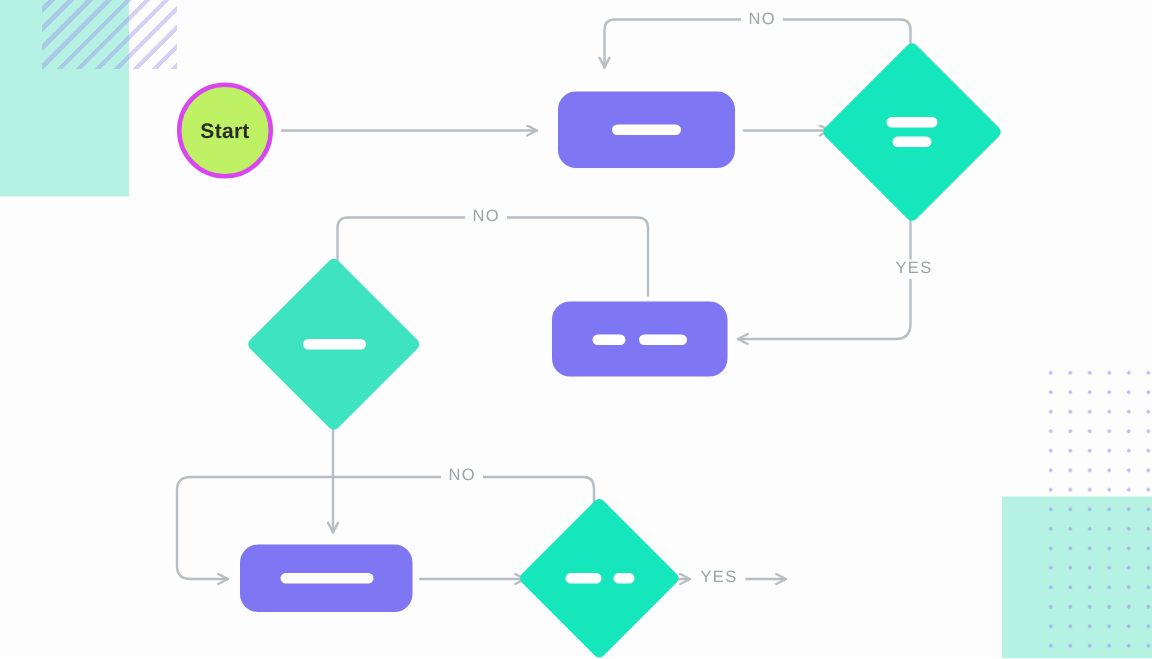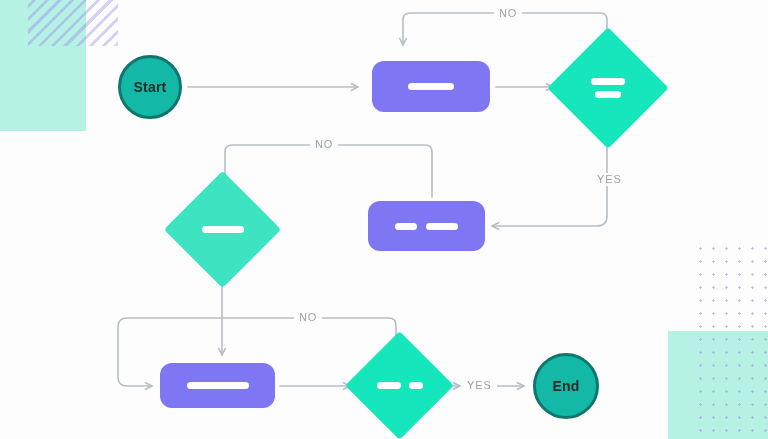--- a/index.html
+++ b/index.html
@@ -58,22 +58,22 @@
     width: 768px; height: 439px;
   }
 
   
   .node {
     position: absolute;
     box-sizing: border-box;
   }
   .terminator {
     border-radius: 50%;
-    border: 3px solid #0f766e;
-    background: #14b8a6;
+    border: 3px solid #d946ef;
+    background: #bef264;
     display: flex;
     align-items: center;
     justify-content: center;
     color: #2b2b2b;
     font-size: 14px;
     font-weight: bold;
     letter-spacing: 0.2px;
     text-align: center;
   }
   .process {
@@ -209,23 +209,20 @@
   <div class="decision-wrap" style="left:361px;top:347px;width:77px;height:77px;">
     <div class="decision-shape" style="background:#16e6bc;"></div>
     <div class="decision-content">
       <div class="decision-row">
         <span class="bar" style="width:24px;"></span>
         <span class="bar" style="width:14px;"></span>
       </div>
     </div>
   </div>
 
-  <div class="node terminator" style="left:533px;top:353px;width:66px;height:66px;">
-    <span>End</span>
-  </div>
 
   <span class="edge-label" style="left:494px;top:7px;">NO</span>
   <span class="edge-label" style="left:592px;top:173px;">YES</span>
   <span class="edge-label" style="left:310px;top:138px;">NO</span>
   <span class="edge-label" style="left:294px;top:311px;">NO</span>
   <span class="edge-label" style="left:462px;top:379px;">YES</span>
 
 </div>
 
 </body></html>

